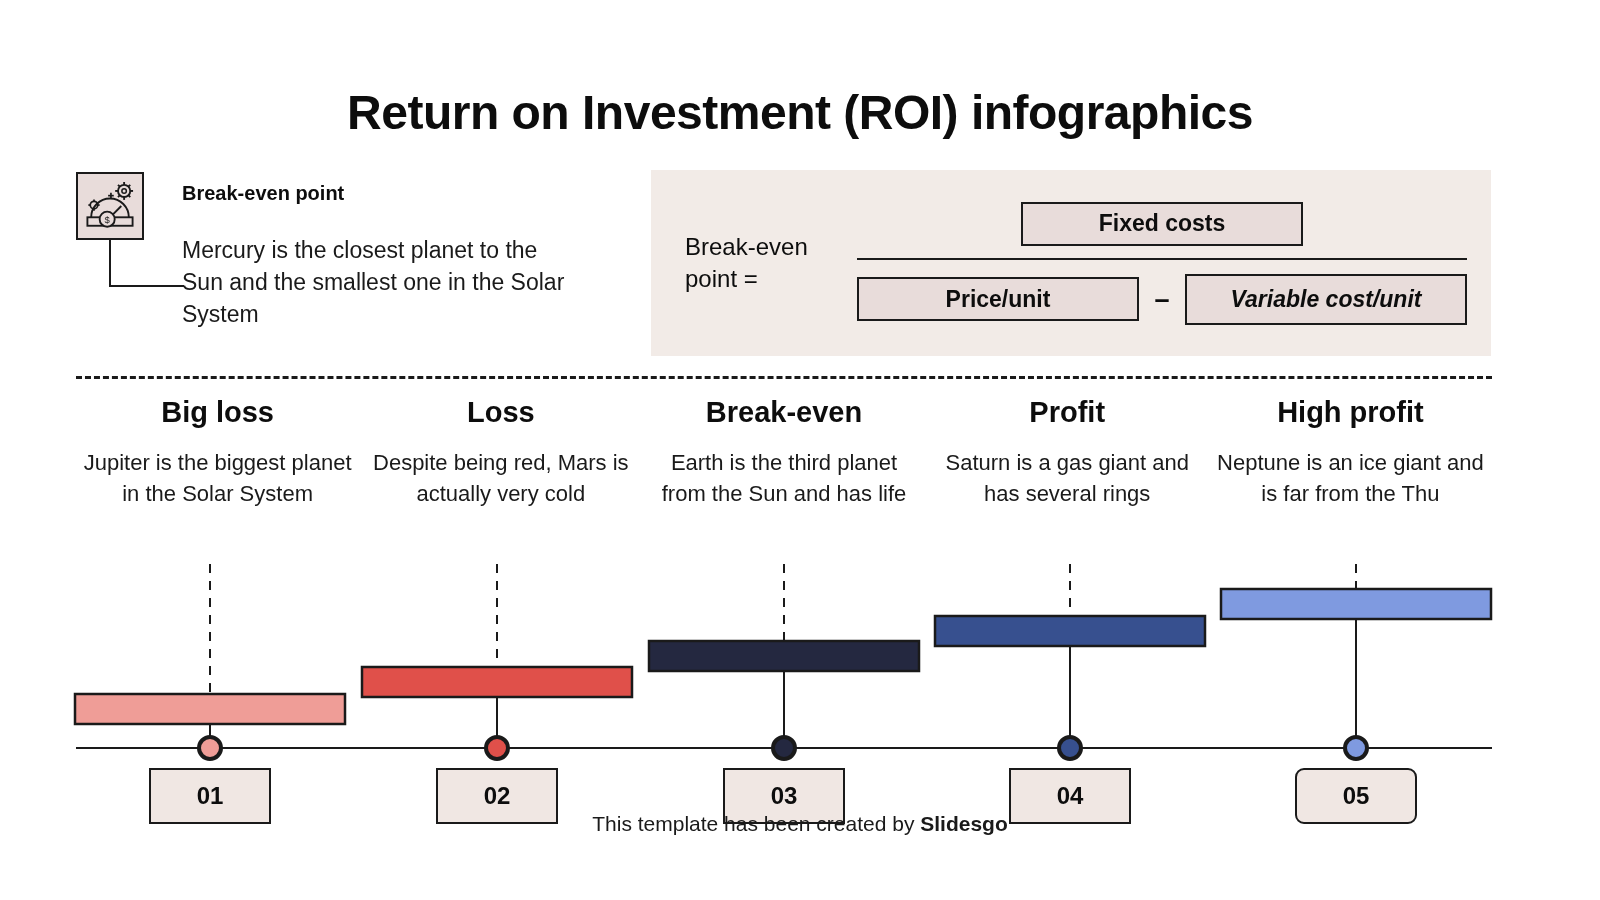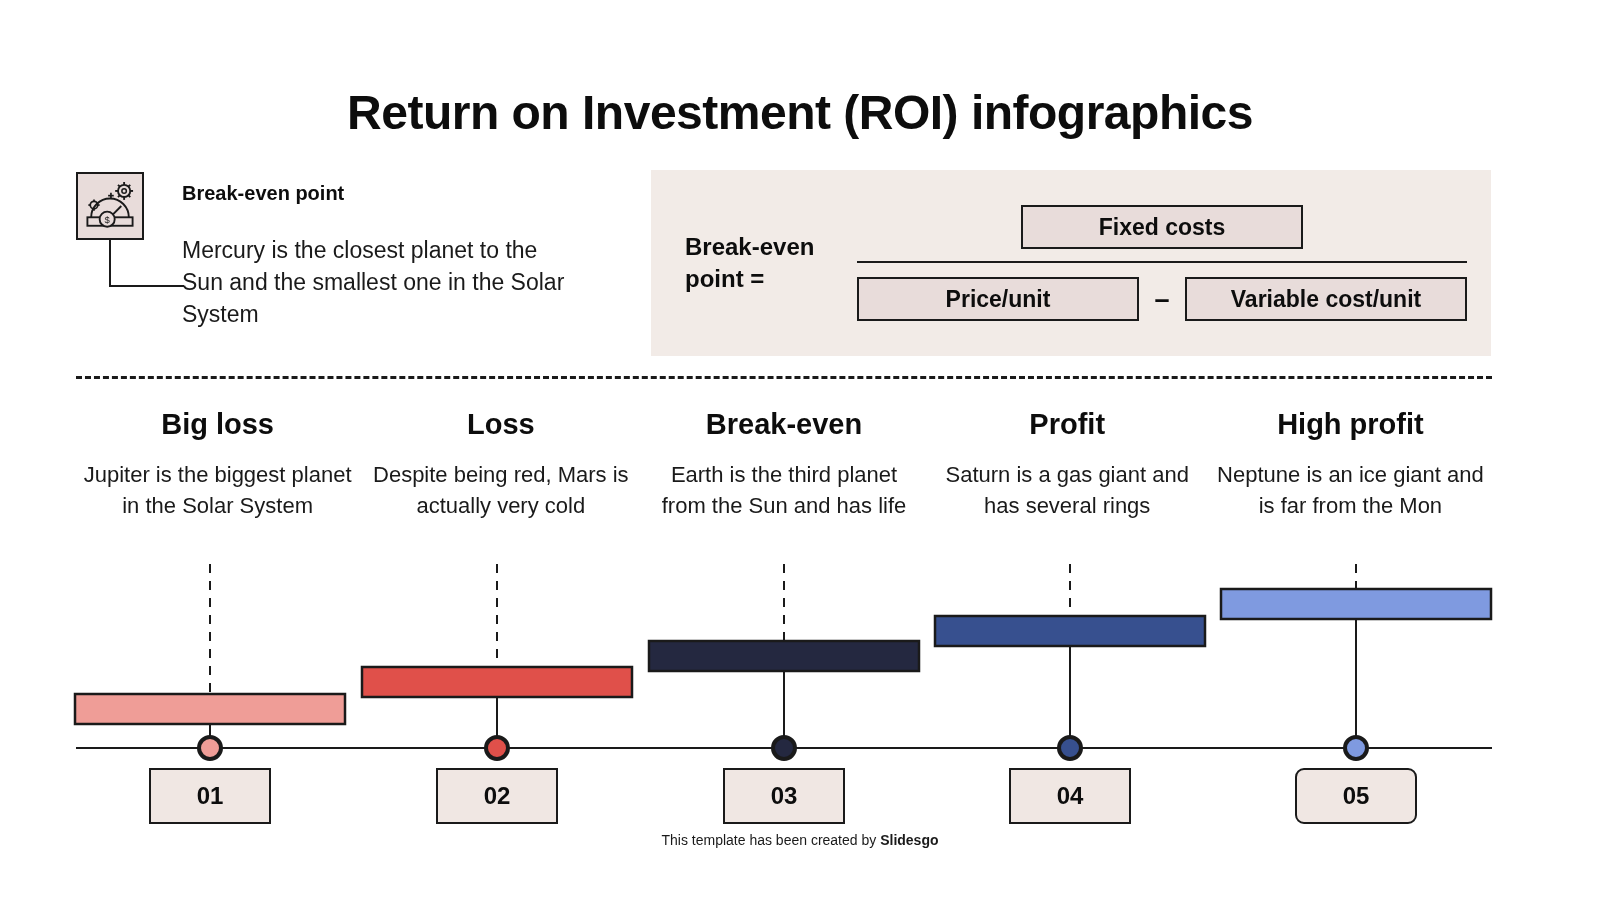--- a/index.html
+++ b/index.html
@@ -40,48 +40,48 @@
 
   
   .formula-panel {
     position: absolute; left: 651px; top: 170px;
     width: 840px; height: 186px;
     background: #f2ebe7;
     display: flex; align-items: center;
   }
   .formula-label {
     margin-left: 34px; width: 172px;
-    font-size: 24px; font-weight: bold; color: #0d0d0d;
+    font-size: 24px; font-weight: normal; color: #0d0d0d;
     line-height: 32px;
   }
   .formula-frac { position: relative; width: 610px; }
   .frac-numer { display: flex; justify-content: center; }
   .frac-bar { height: 2px; background: #1a1a1a; margin: 12px 0 14px 0; }
   .frac-denom { display: flex; align-items: center; justify-content: flex-start; gap: 0; }
   .pill {
     background: #e8dcda; border: 2px solid #1a1a1a;
     display: flex; align-items: center; justify-content: center;
     font-size: 23px; font-weight: bold; color: #0d0d0d;
   }
   .pill-fixed { width: 282px; height: 44px; }
   .pill-price { width: 282px; height: 44px; }
-  .pill-var   { width: 282px; height: 44px; }
+  .pill-var   { width: 282px; height: 51px; font-style: italic; }
   .minus-sign {
     width: 46px; text-align: center;
     font-size: 27px; font-weight: bold; color: #0d0d0d;
   }
 
   
   .divider {
     position: absolute; left: 76px; top: 376px; width: 1416px; height: 0;
     border-top: 3px dashed #1a1a1a;
   }
 
   
-  .columns { position: absolute; left: 76px; top: 408px; width: 1416px; display: flex; }
+  .columns { position: absolute; left: 76px; top: 396px; width: 1416px; display: flex; }
   .col { flex: 1 1 0; text-align: center; padding: 0 6px; }
   .col-heading {
     font-size: 29px; font-weight: bold; color: #0d0d0d;
     margin-bottom: 18px; white-space: nowrap;
   }
   .col-desc { font-size: 22px; line-height: 31px; color: #1a1a1a; }
 
   
   .chart { position: absolute; left: 0; top: 560px; width: 1600px; height: 260px; }
   .chart svg { display: block; }
@@ -92,22 +92,22 @@
     position: absolute; top: 0;
     width: 122px; height: 56px;
     background: #f0e7e3; border: 2px solid #1a1a1a;
     display: flex; align-items: center; justify-content: center;
     font-size: 24px; font-weight: bold; color: #0d0d0d;
     transform: translateX(-61px);
   }
 
   
   .footer {
-    position: absolute; left: 0; top: 832px; width: 1600px;
-    text-align: center; font-size: 14px; color: #1a1a1a;
+    position: absolute; left: 0; top: 812px; width: 1600px;
+    text-align: center; font-size: 21px; color: #1a1a1a;
   }
   .footer b { font-weight: bold; }
 </style>
 </head>
 <body>
 
 <div class="stage">
 
   <div class="title">Return on Investment (ROI) infographics</div>
 
@@ -189,21 +189,21 @@
     <div class="col">
       <div class="col-heading">Break-even</div>
       <div class="col-desc">Earth is the third planet from the Sun and has life</div>
     </div>
     <div class="col">
       <div class="col-heading">Profit</div>
       <div class="col-desc">Saturn is a gas giant and has several rings</div>
     </div>
     <div class="col">
       <div class="col-heading">High profit</div>
-      <div class="col-desc">Neptune is an ice giant and is far from the Mon</div>
+      <div class="col-desc">Neptune is an ice giant and is far from the Thu</div>
     </div>
   </div>
 
   <div class="chart">
     <svg id="chart-svg" width="1600" height="260" viewBox="0 0 1600 260">
         <line x1="76" y1="188" x2="1492" y2="188" stroke="#1a1a1a" stroke-width="2"></line>
         <line x1="210" y1="4" x2="210" y2="134" stroke="#1a1a1a" stroke-width="2" stroke-dasharray="9 8"></line>
         <line x1="210" y1="164" x2="210" y2="188" stroke="#1a1a1a" stroke-width="2"></line>
         <rect x="75" y="134" width="270" height="30" fill="#ef9d97" stroke="#1a1a1a" stroke-width="2.5"></rect>
         <circle cx="210" cy="188" r="11" fill="#ef9d97" stroke="#1a1a1a" stroke-width="4"></circle>

